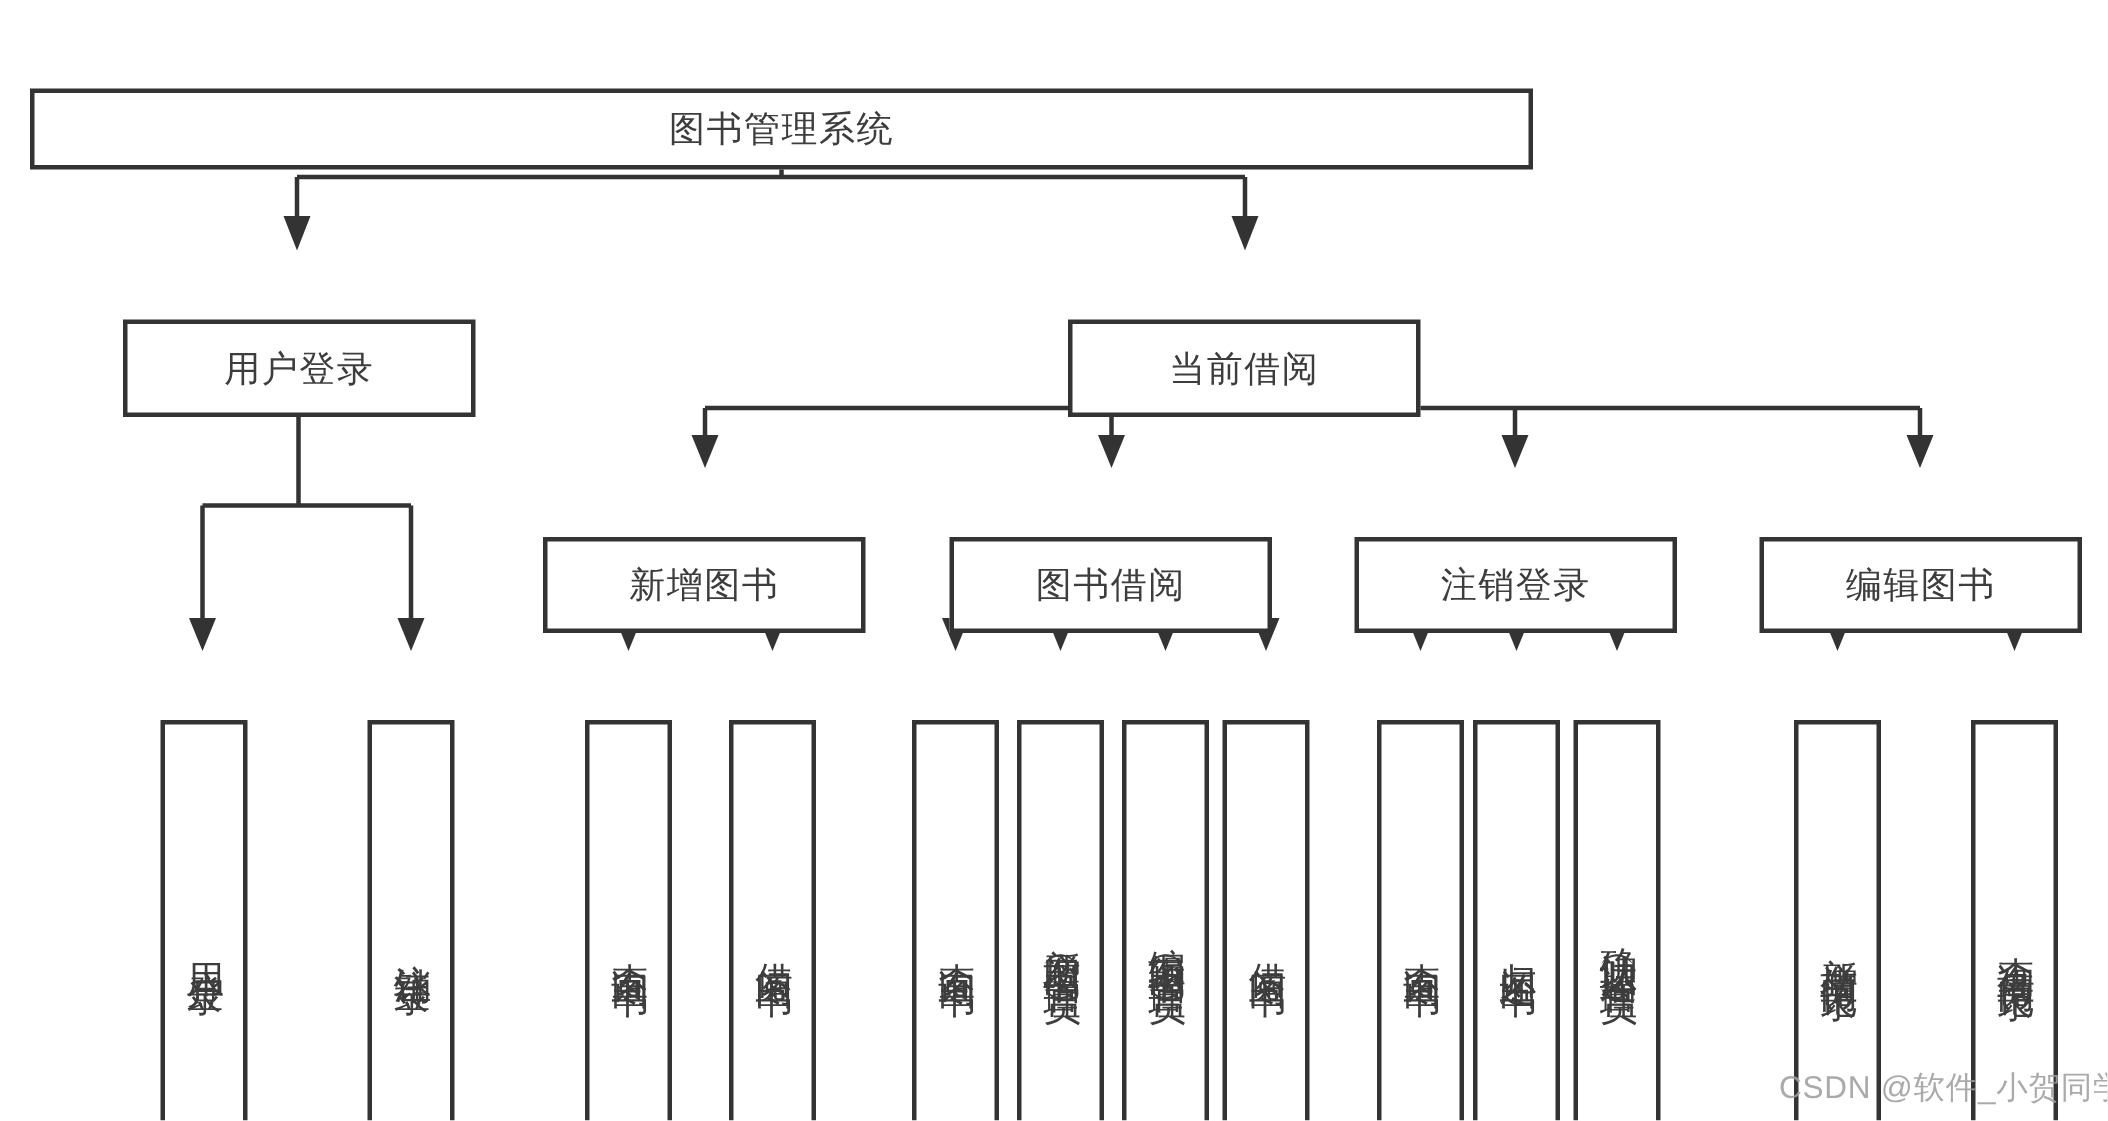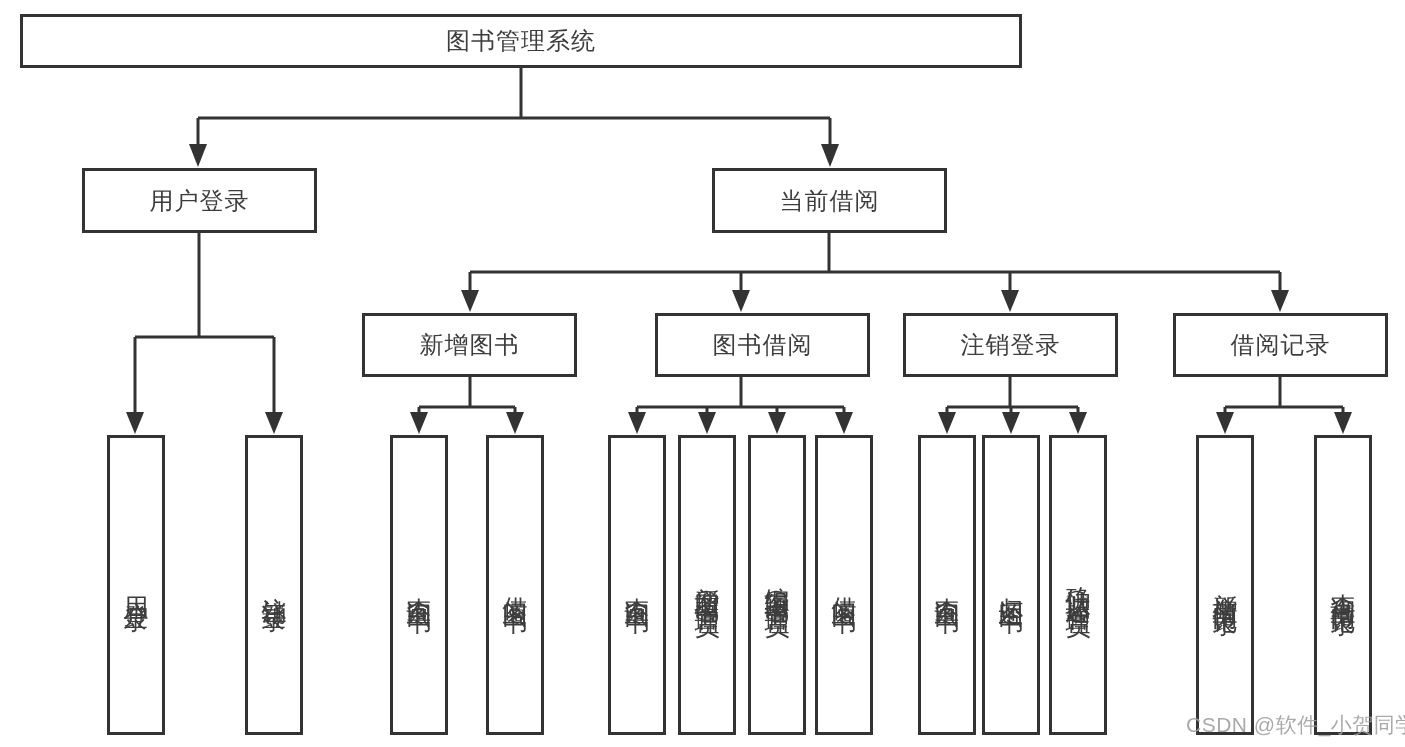--- a/index.html
+++ b/index.html
@@ -24,20 +24,21 @@
   }
   .node {
     position: absolute;
     box-sizing: border-box;
     border: 3px solid #333333;
     background: #ffffff;
     display: flex;
     align-items: center;
     justify-content: center;
     color: #3d3d3d;
+    margin-top: 45px;
   }
   .hnode {
     font-size: 24px;
     letter-spacing: 1px;
     white-space: nowrap;
   }
   .root {
     left: 20px; top: 14px; width: 1002px; height: 54px;
     font-size: 24px;
   }
@@ -123,28 +124,28 @@
   <div class="node lvl2 hnode" style="left:82px">
     <span>用户登录</span>
   </div>
   <div class="node lvl2 hnode" style="left:712px">
     <span>当前借阅</span>
   </div>
 
   <div class="node lvl3 hnode" style="left:362px">
     <span>新增图书</span>
   </div>
-  <div class="node lvl3 hnode" style="left:655px">
+  <div class="node lvl3 hnode" style="left:633px">
     <span>图书借阅</span>
   </div>
   <div class="node lvl3 hnode" style="left:903px">
     <span>注销登录</span>
   </div>
   <div class="node lvl3 hnode" style="left:1173px">
-    <span>借阅记录</span>
+    <span>编辑图书</span>
   </div>
 
   <div class="node leaf" style="left:107px">
     <span>用户登录</span>
   </div>
   <div class="node leaf" style="left:245px">
     <span>注销登录</span>
   </div>
 
   <div class="node leaf" style="left:390px">

